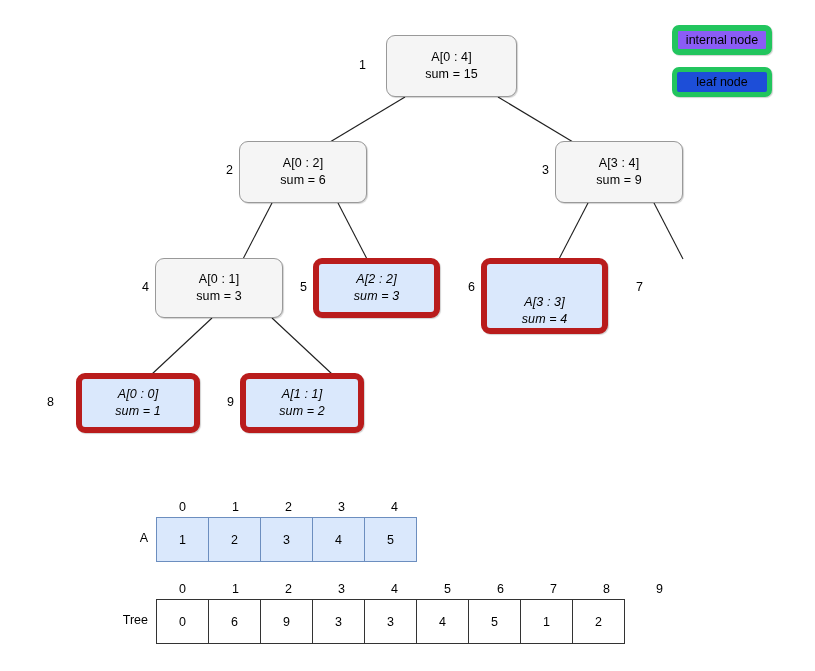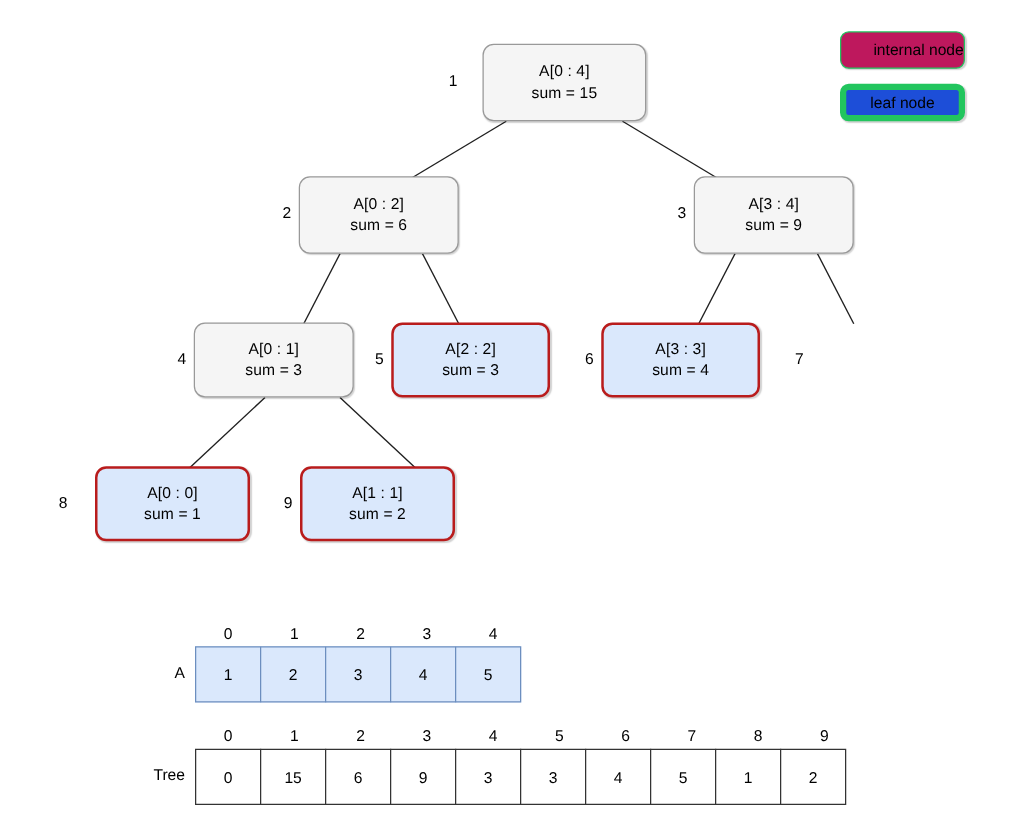--- a/index.html
+++ b/index.html
@@ -43,22 +43,23 @@
     text-align: center;
     letter-spacing: 0.1px;
   }
   .node.internal {
     background: #f5f5f5;
     border: 1px solid #999999;
     box-shadow: 1px 1px 1px rgba(0,0,0,0.18);
   }
   .node.leaf {
     background: #dae8fc;
-    border: 2px solid #b91c1c;
-    box-shadow: 1px 1px 1px rgba(0,0,0,0.18);
+    border: 6px solid #b91c1c;
+    box-shadow: 1px 1px 1px rgba(0,0,0,0.18);
+    font-style: italic;
   }
   .node .range { display: block; }
   .node .sum { display: block; }
 
   
   .node-index {
     position: absolute;
     font-size: 12.5px;
     color: #000000;
     text-align: right;
@@ -70,24 +71,23 @@
     position: absolute;
     box-sizing: border-box;
     border-radius: 7px;
     display: flex;
     align-items: center;
     justify-content: center;
     font-size: 12.5px;
     color: #000000;
   }
   .legend-box.internal {
-    background: #be185d;
-    border: 1px solid #22c55e;
-    box-shadow: 1px 1px 1px rgba(0,0,0,0.18);
-    justify-content: flex-end;
+    background: #8b5cf6;
+    border: 6px solid #22c55e;
+    box-shadow: 1px 1px 1px rgba(0,0,0,0.18);
   }
   .legend-box.leaf {
     background: #1d4ed8;
     border: 5px solid #22c55e;
     box-shadow: 1px 1px 1px rgba(0,0,0,0.18);
   }
 
   
   .array-block { position: absolute; }
   .array-label {
@@ -190,21 +190,21 @@
     <span class="sum">sum = 3</span>
   </div>
 
   <div class="node-index" style="left:285px; top:280px;">5</div>
   <div class="node leaf" style="left:313px; top:258px; width:127px; height:60px;">
     <span class="range">A[2 : 2]</span>
     <span class="sum">sum = 3</span>
   </div>
 
   <div class="node-index" style="left:453px; top:280px;">6</div>
-  <div class="node leaf" style="left:481px; top:258px; width:127px; height:60px;">
+  <div class="node leaf" style="left:481px; top:258px; width:127px; height:76px;justify-content:flex-end;">
     <span class="range">A[3 : 3]</span>
     <span class="sum">sum = 4</span>
   </div>
 
   <div class="node-index" style="left:621px; top:280px;">7</div>
 
   <div class="node-index" style="left:32px; top:395px;">8</div>
   <div class="node leaf" style="left:60px; top:373px; width:124px; height:60px;margin-left:16px;">
     <span class="range">A[0 : 0]</span>
     <span class="sum">sum = 1</span>
@@ -243,21 +243,20 @@
         <div class="idx-cell" style="width: 53px;">4</div>
         <div class="idx-cell" style="width: 53px;">5</div>
         <div class="idx-cell" style="width: 53px;">6</div>
         <div class="idx-cell" style="width: 53px;">7</div>
         <div class="idx-cell" style="width: 53px;">8</div>
         <div class="idx-cell" style="width: 53px;">9</div>
       </div>
     <div class="array-label" style="left:108px; top:613px; width:40px;">Tree</div>
     <div class="array-row" id="t-values" style="left:156px; top:599px;">
         <div class="val-cell white" style="width: 53px; height: 45px;">0</div>
-        <div class="val-cell white" style="width: 53px; height: 45px;">15</div>
         <div class="val-cell white" style="width: 53px; height: 45px;">6</div>
         <div class="val-cell white" style="width: 53px; height: 45px;">9</div>
         <div class="val-cell white" style="width: 53px; height: 45px;">3</div>
         <div class="val-cell white" style="width: 53px; height: 45px;">3</div>
         <div class="val-cell white" style="width: 53px; height: 45px;">4</div>
         <div class="val-cell white" style="width: 53px; height: 45px;">5</div>
         <div class="val-cell white" style="width: 53px; height: 45px;">1</div>
         <div class="val-cell white" style="width: 53px; height: 45px;">2</div>
       </div>
   </div>

